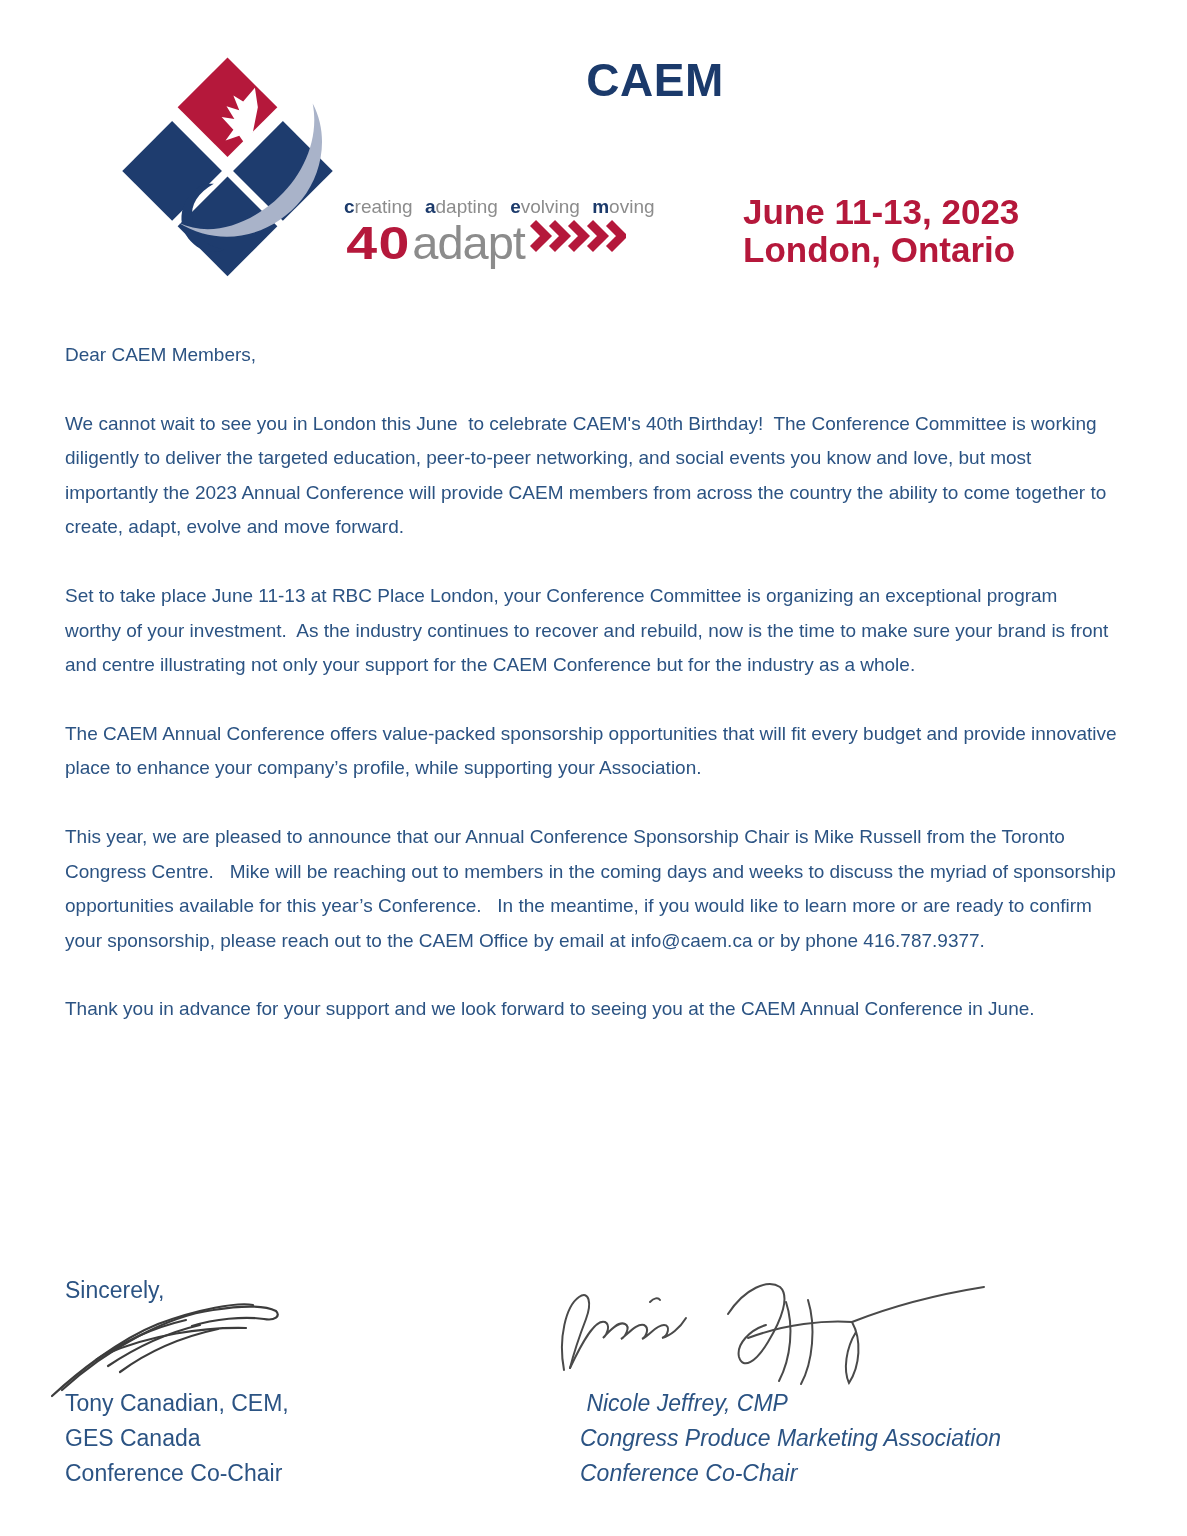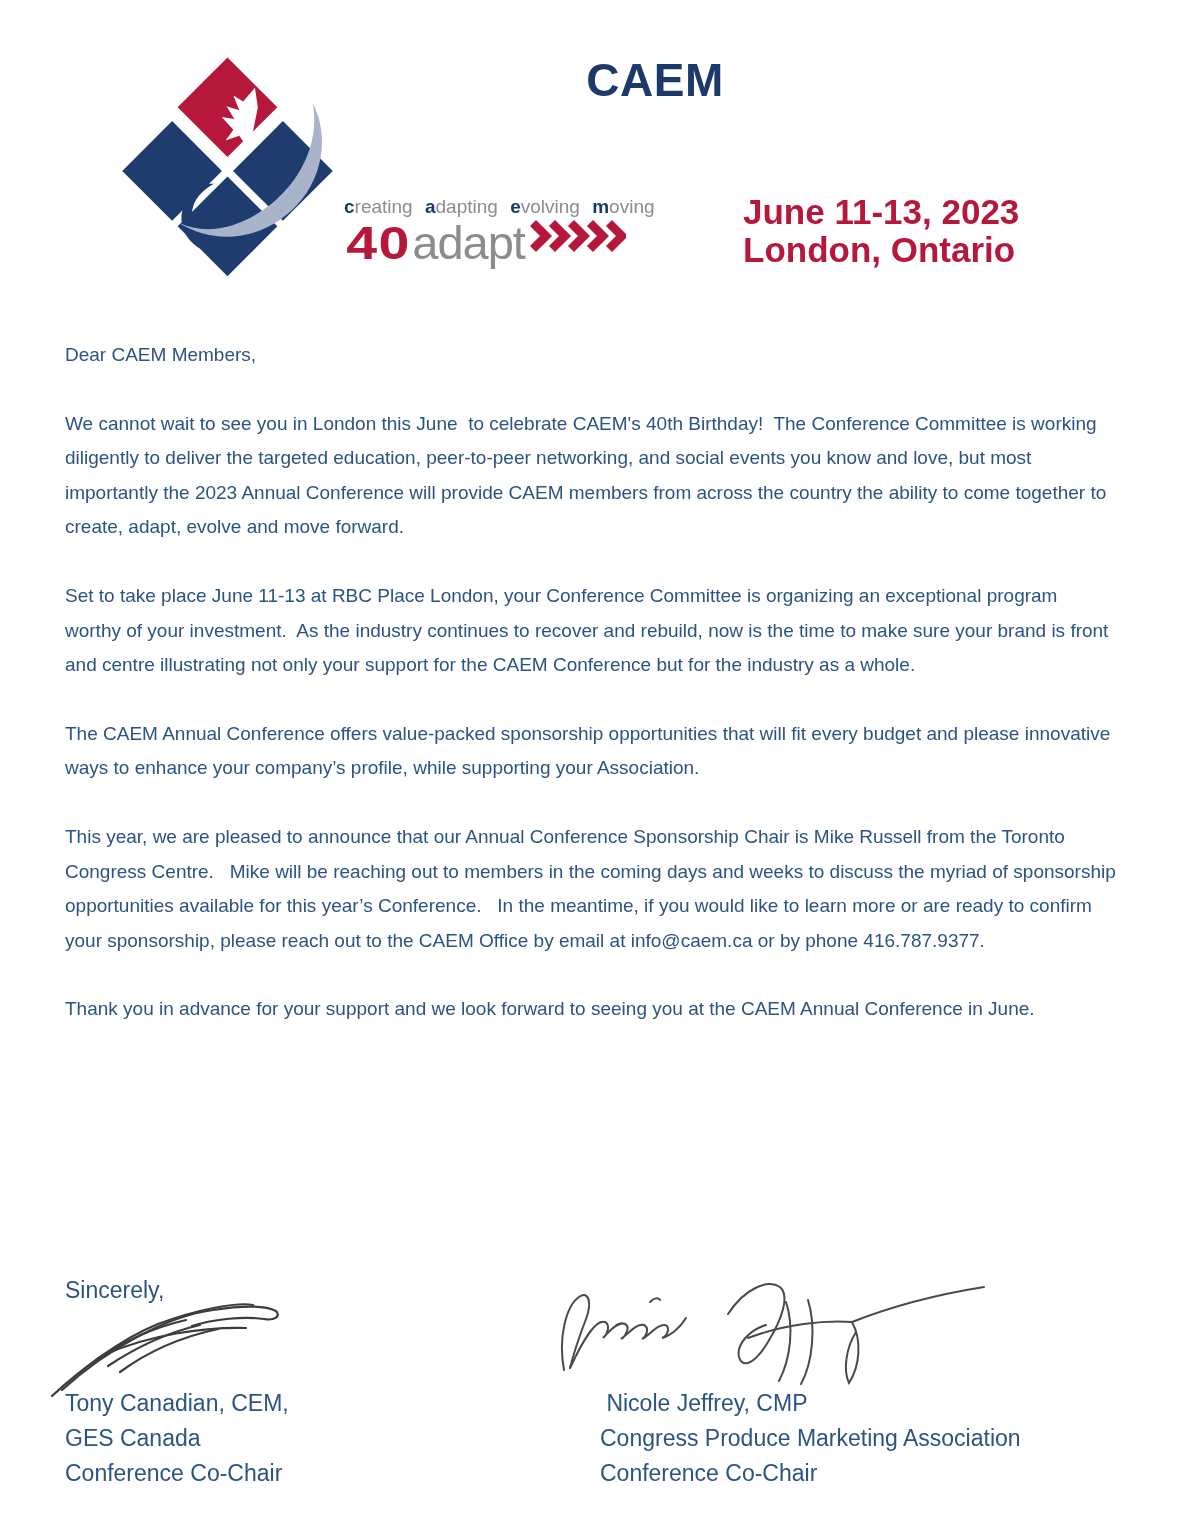--- a/index.html
+++ b/index.html
@@ -49,21 +49,21 @@
   }
   
   .sig-tony   { position:absolute; left:46px;  top:1288px; }
   .sig-nicole { position:absolute; left:558px; top:1274px; }
   .signer {
     position:absolute; top:1386px; font-size:23px; line-height:35px;
     color:var(--body-blue,#2b5383);
   }
   .signer div { white-space:pre; }
   .signer-left  { left:65px; }
-  .signer-right { left:600px; }
+  .signer-right { left:580px;font-style:italic; }
 </style>
 </head>
 <body>
 
 <div class="page">
 
   <svg class="logo-svg" width="235" height="240" viewBox="0 0 240 240">
     <g transform="rotate(45 120 123)">
       <rect x="38" y="41" width="72" height="72" fill="#b5183b"></rect>
       <rect x="124" y="47" width="72" height="72" fill="#1e3c6e"></rect>
@@ -100,21 +100,21 @@
 
   <div class="date-block">
     <div>June 11-13, 2023</div>
     <div>London, Ontario</div>
   </div>
 
   <div class="letter">
     <p>Dear CAEM Members,</p>
     <p>We cannot wait to see you in London this June  to celebrate CAEM's 40th Birthday!  The Conference Committee is working diligently to deliver the targeted education, peer-to-peer networking, and social events you know and love, but most importantly the 2023 Annual Conference will provide CAEM members from across the country the ability to come together to create, adapt, evolve and move forward.</p>
     <p>Set to take place June 11-13 at RBC Place London, your Conference Committee is organizing an exceptional program worthy of your investment.  As the industry continues to recover and rebuild, now is the time to make sure your brand is front and centre illustrating not only your support for the CAEM Conference but for the industry as a whole.</p>
-    <p>The CAEM Annual Conference offers value-packed sponsorship opportunities that will fit every budget and please innovative ways to enhance your company’s profile, while supporting your Association.</p>
+    <p>The CAEM Annual Conference offers value-packed sponsorship opportunities that will fit every budget and provide innovative place to enhance your company’s profile, while supporting your Association.</p>
     <p>This year, we are pleased to announce that our Annual Conference Sponsorship Chair is Mike Russell from the Toronto Congress Centre.   Mike will be reaching out to members in the coming days and weeks to discuss the myriad of sponsorship opportunities available for this year’s Conference.   In the meantime, if you would like to learn more or are ready to confirm your sponsorship, please reach out to the CAEM Office by email at info@caem.ca or by phone 416.787.9377.</p>
     <p>Thank you in advance for your support and we look forward to seeing you at the CAEM Annual Conference in June.</p>
   </div>
 
   <div class="closing">Sincerely,</div>
 
   <svg class="sig-tony" width="260" height="112" viewBox="0 0 260 112">
     <g fill="none" stroke="#3c3c3c" stroke-width="2.2" stroke-linecap="round">
       <path d="M6,108 C30,86 72,52 112,36 C152,21 192,14 207,17"></path>
       <path d="M16,102 C62,60 122,28 167,22 C192,18 218,17 230,23 C235,28 229,33 218,31 C198,28 168,31 146,38"></path>

